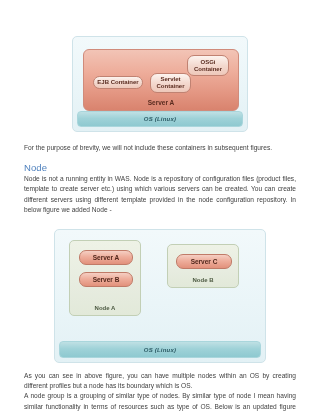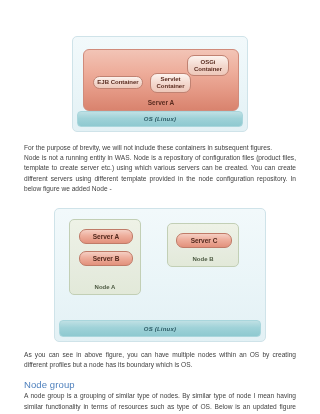--- a/index.html
+++ b/index.html
@@ -186,20 +186,21 @@
       <div class="server-a-label">Server A</div>
     </div>
 
     <div class="os-bar">
       <span class="lbl">OS (Linux)</span>
     </div>
   </div>
 
   <p class="para gap">For the purpose of brevity, we will not include these containers in subsequent figures.</p>
 
+  <h2 class="heading">Node</h2>
 
   <p class="para">Node is not a running entity in WAS. Node is a repository of configuration files (product files, template to create server etc.) using which various servers can be created. You can create different servers using different template provided in the node configuration repository. In below figure we added Node -</p>
 
   <div class="figure figure-2">
 
     <div class="node-box node-a">
       <div class="server-pill srv-a">
         <span>Server A</span>
       </div>
       <div class="server-pill srv-b">
@@ -215,17 +216,16 @@
       <div class="node-label">Node B</div>
     </div>
 
     <div class="os-bar">
       <span class="lbl">OS (Linux)</span>
     </div>
   </div>
 
   <p class="para gap-sm">As you can see in above figure, you can have multiple nodes within an OS by creating different profiles but a node has its boundary which is OS.</p>
 
-  <h2 class="heading">Node group</h2>
 
   <p class="para">A node group is a grouping of similar type of nodes. By similar type of node I mean having similar functionality in terms of resources such as type of OS. Below is an updated figure which shows node groups. As you can see node group can spans over OS boundary and normally is the case.</p>
 
 </div>
 
 </body></html>

